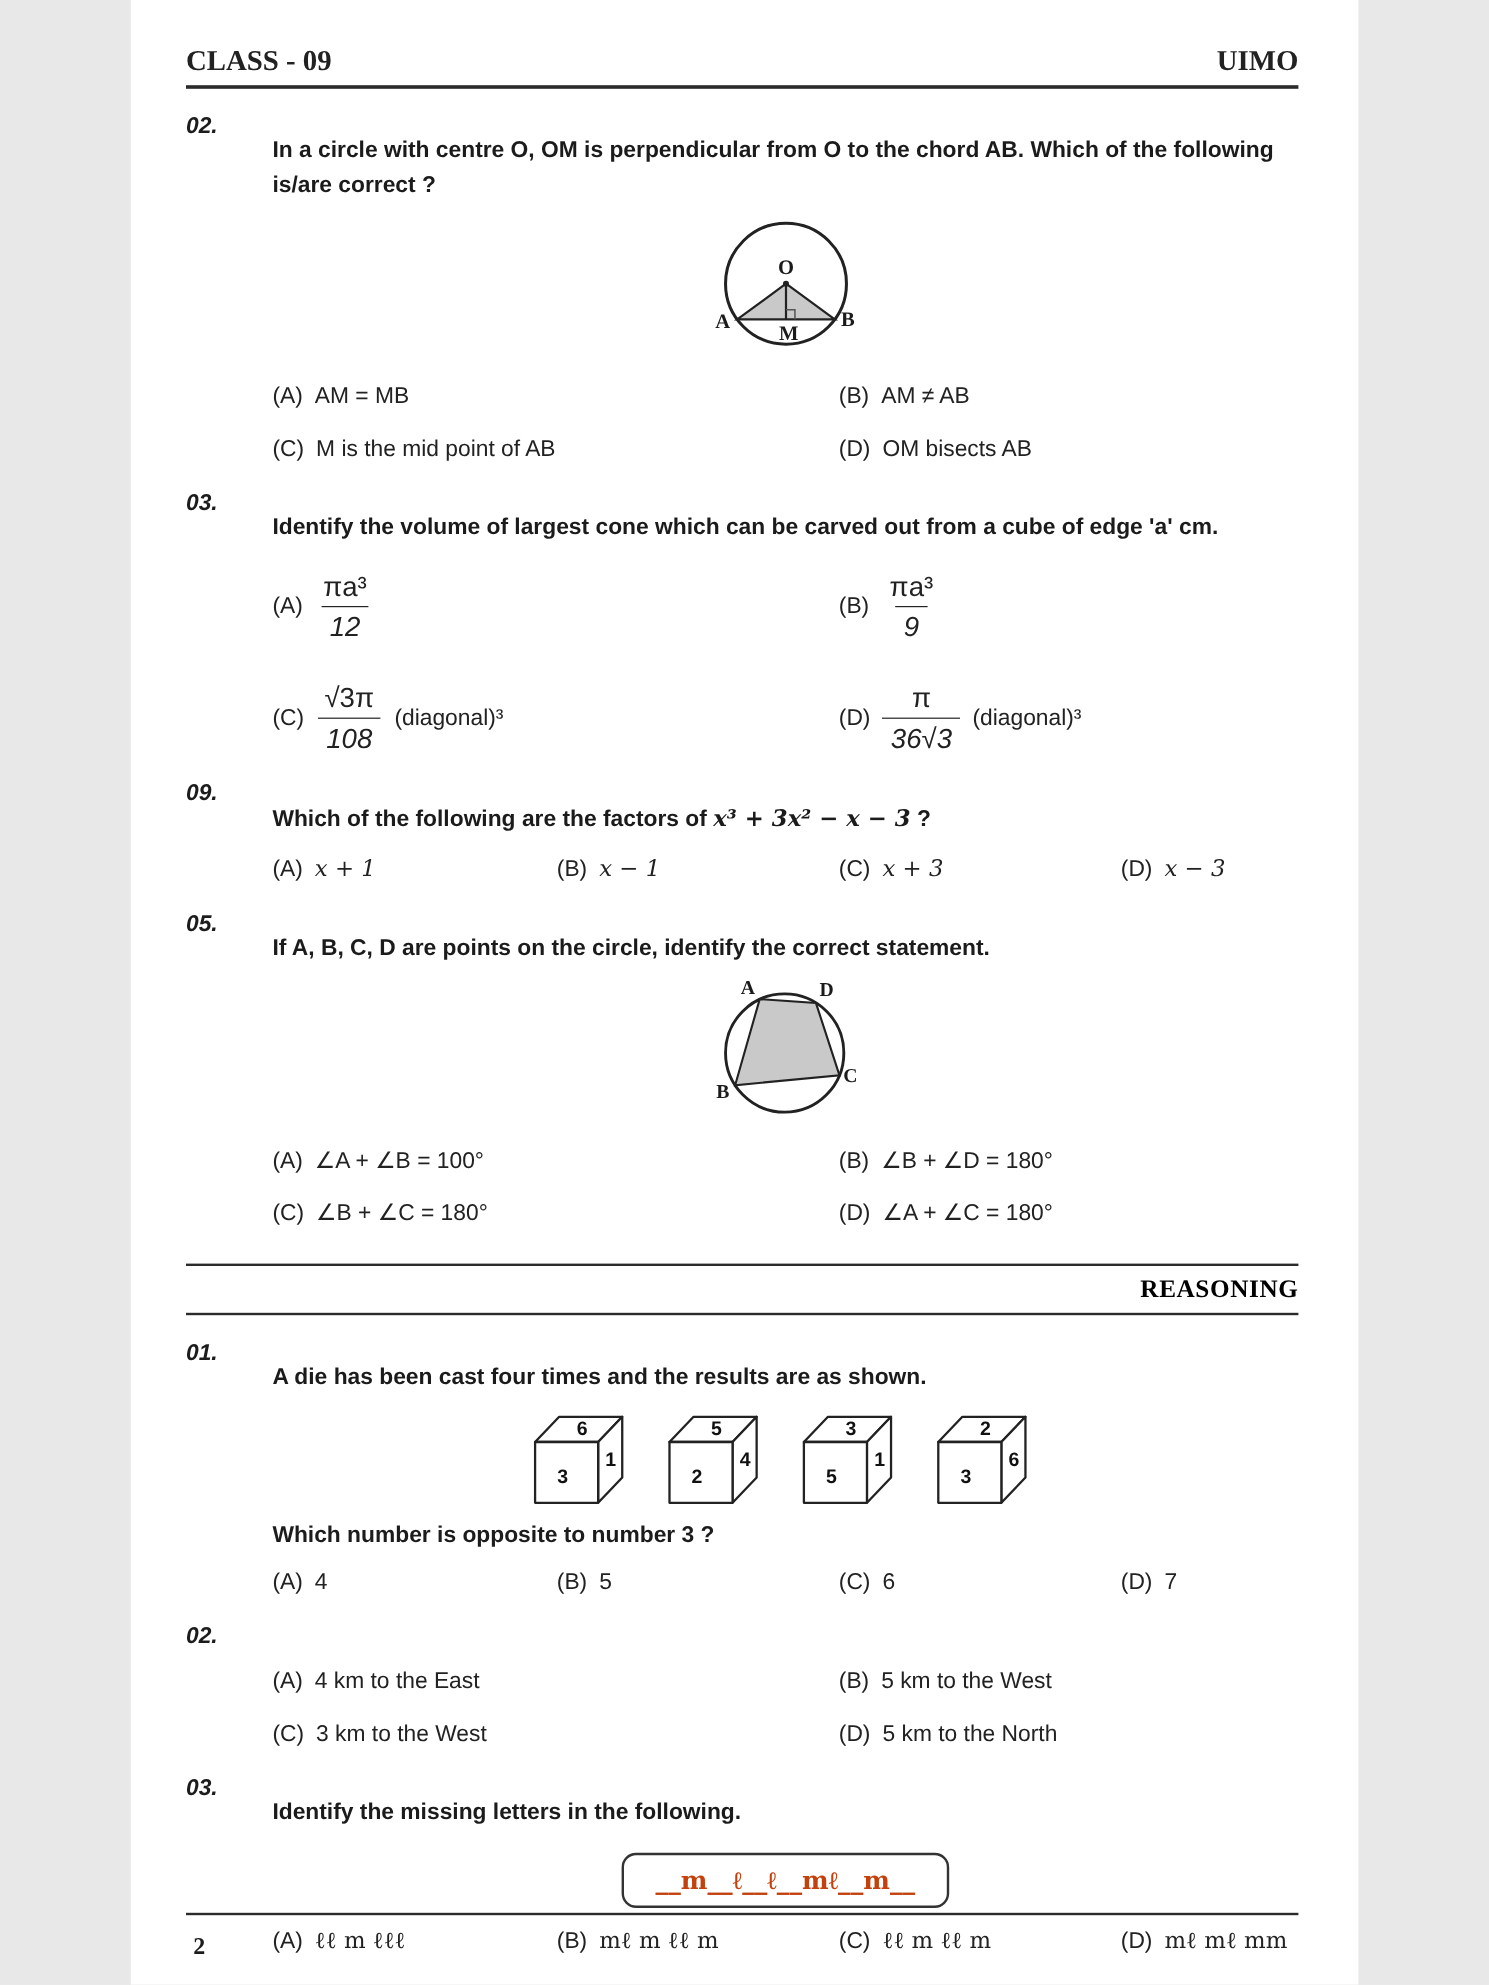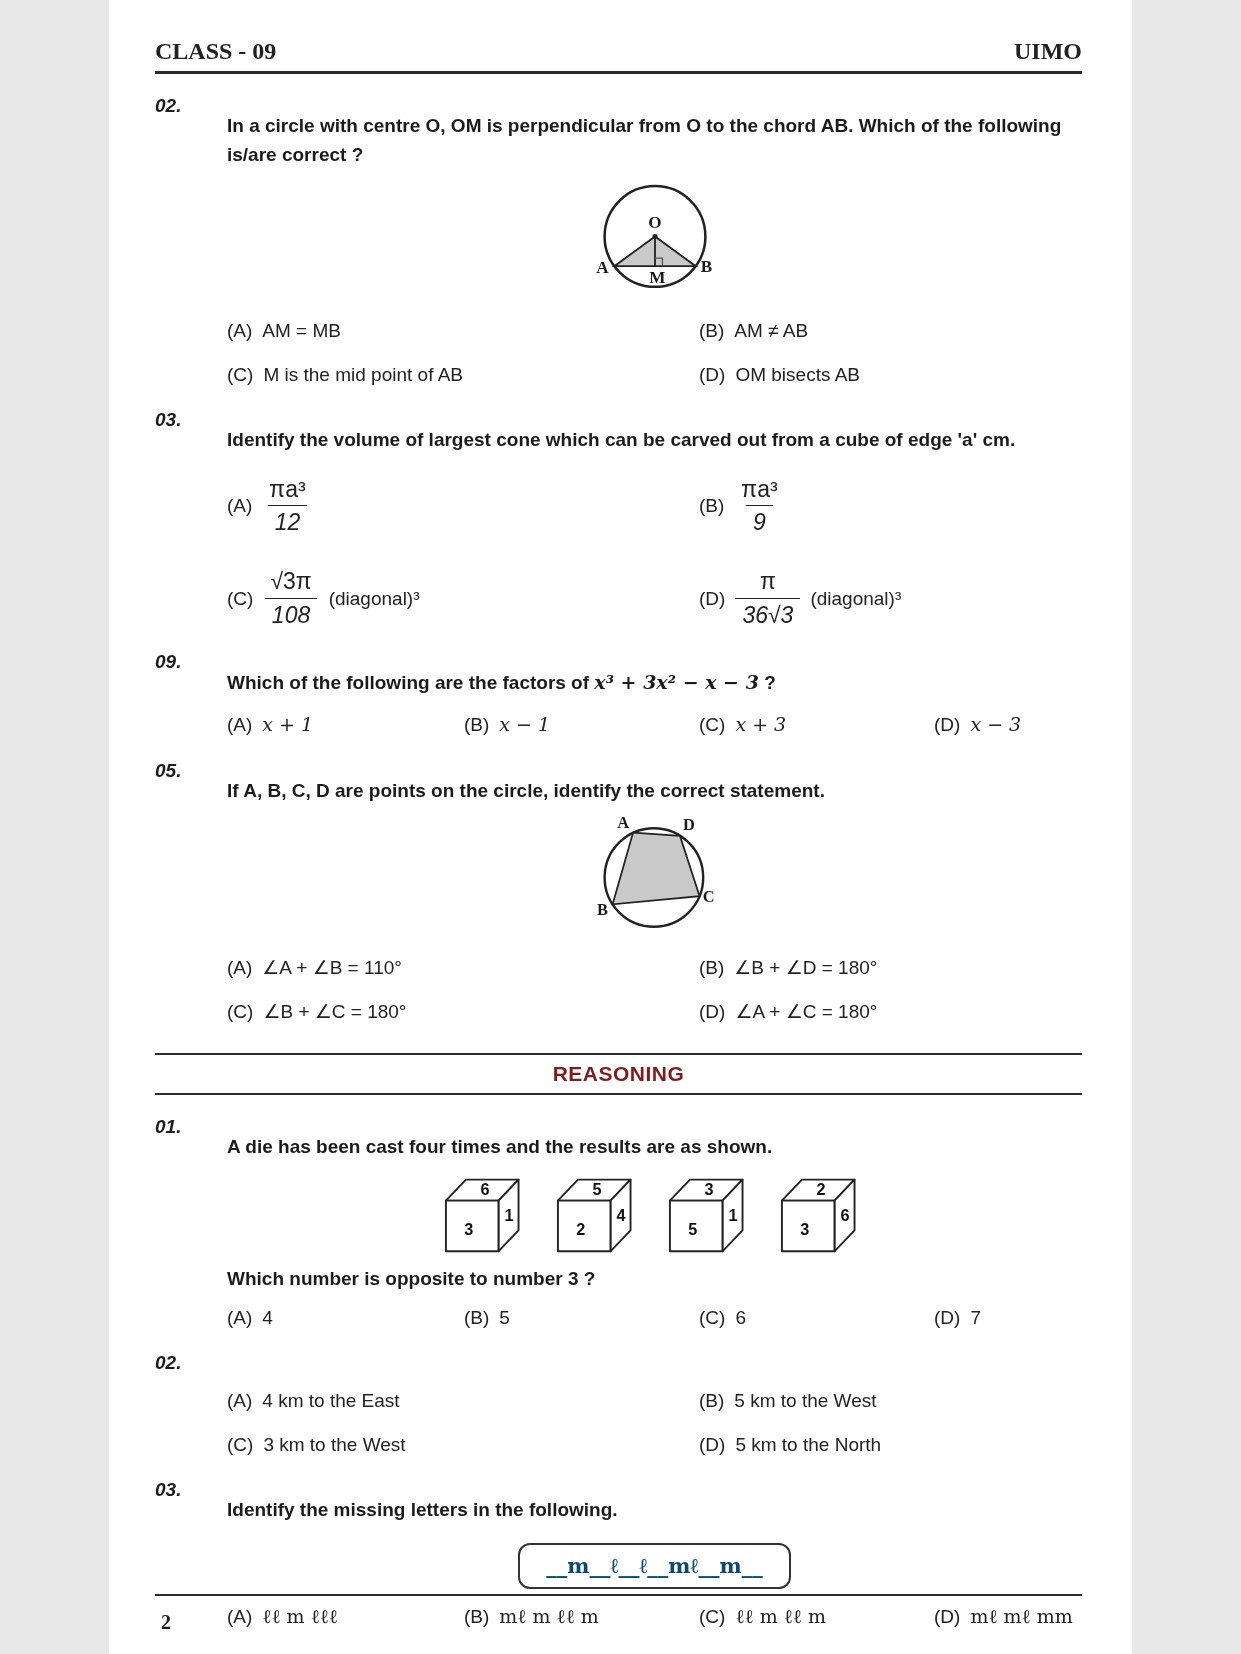--- a/index.html
+++ b/index.html
@@ -43,27 +43,27 @@
 
   
   .figure-wrap { display:flex; justify-content:center; margin:10px 0 6px; }
   .fig-label { font-family:"Liberation Serif", serif; font-weight:bold; font-size:15px; fill:#1b1b1b; }
   .die-num { font-family:"Liberation Sans", sans-serif; font-weight:bold; font-size:17px; fill:#111; text-anchor:middle; }
   .dice-row { display:flex; justify-content:center; gap:26px; margin:14px 0 4px; }
 
   
   .section-block { margin-top:28px; }
   .section-rule { border-top:2.6px solid #2b2b2b; }
-  .section-title { text-align:center; font-family:Liberation Sans, sans-serif; font-weight:bold;
-    font-size:21px; letter-spacing:0.5px; padding:7px 0; color:#7f1d1d; }
+  .section-title { text-align:right; font-family:Liberation Serif, serif; font-weight:bold;
+    font-size:21px; letter-spacing:0.5px; padding:7px 0; color:#000000; }
 
   
   .letters-wrap { display:flex; justify-content:center; margin:18px 0 8px; }
   .letters-box { border:2.4px solid #333; border-radius:12px; padding:8px 26px;
-    font-family:"DejaVu Serif", serif; font-weight:bold; font-size:21px; color:#0c4a6e; }
+    font-family:"DejaVu Serif", serif; font-weight:bold; font-size:21px; color:#c2410c; }
 
   
   .footer-rule { position:absolute; left:46px; right:50px; bottom:58px; border-top:2.6px solid #2b2b2b; }
   .page-number { position:absolute; left:52px; bottom:20px; font-weight:bold; font-size:20px;
     font-family:"Liberation Serif", serif; }
 </style>
 </head>
 <body>
 
 <div class="page">
@@ -192,21 +192,21 @@
           <polygon points="43,16 85.8,19 103.7,74 24.3,81.5" fill="#c9c9c9" stroke="#222" stroke-width="1.6"></polygon>
           <text x="34" y="12" text-anchor="middle" class="fig-label">A</text>
           <text x="94" y="14" text-anchor="middle" class="fig-label">D</text>
           <text x="112" y="79" text-anchor="middle" class="fig-label">C</text>
           <text x="15" y="91" text-anchor="middle" class="fig-label">B</text>
         </svg>
       </div>
       <div class="options cols-2">
         <div class="opt">
           <span class="opt-label">(A)</span>
-          <span>∠A + ∠B = 110°</span>
+          <span>∠A + ∠B = 100°</span>
         </div>
         <div class="opt">
           <span class="opt-label">(B)</span>
           <span>∠B + ∠D = 180°</span>
         </div>
         <div class="opt">
           <span class="opt-label">(C)</span>
           <span>∠B + ∠C = 180°</span>
         </div>
         <div class="opt">

